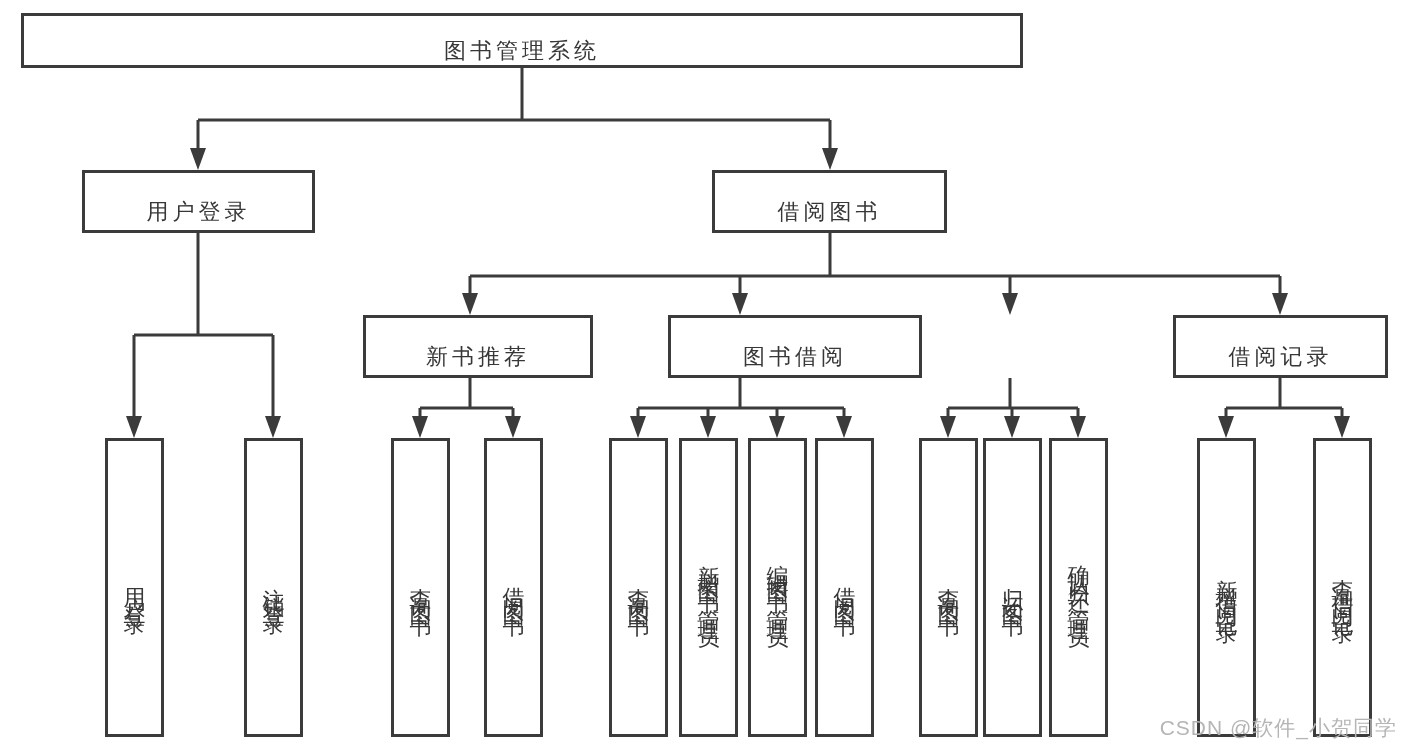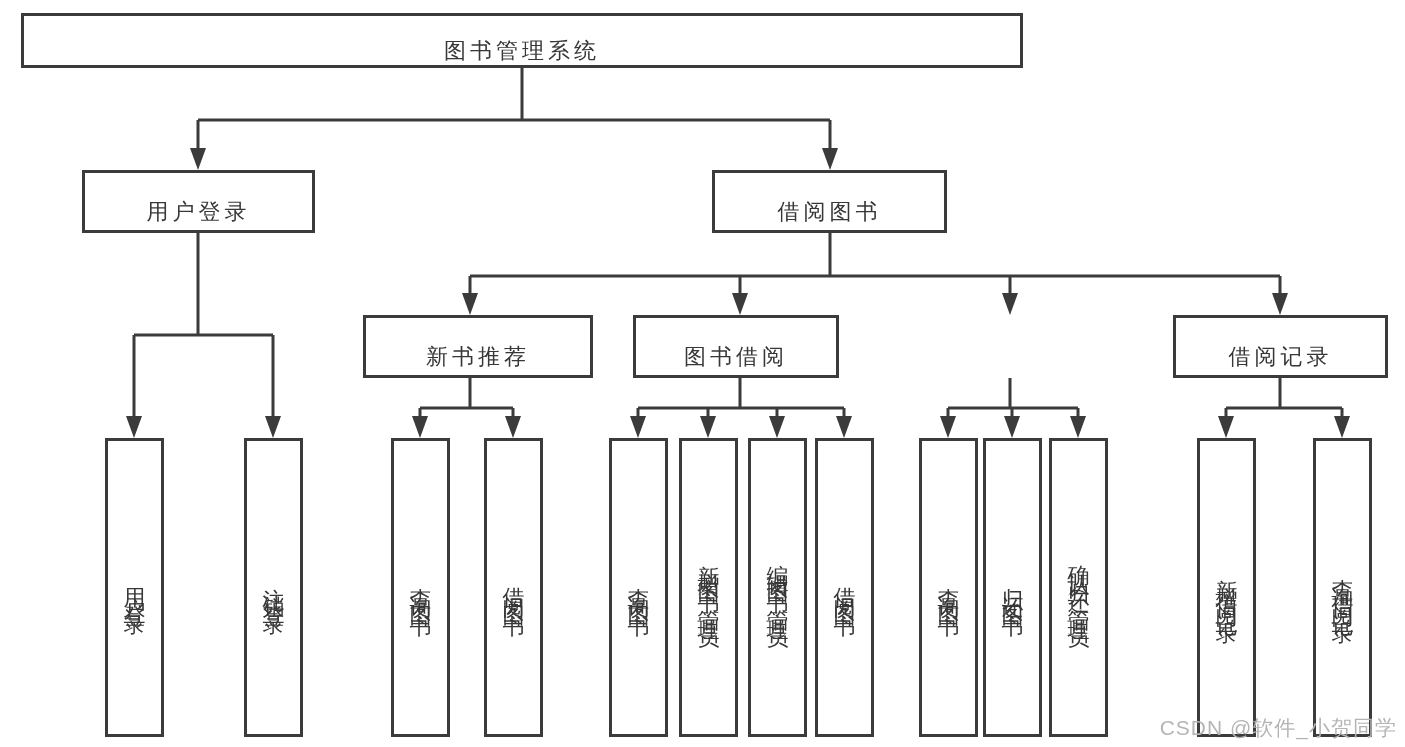--- a/index.html
+++ b/index.html
@@ -101,21 +101,21 @@
   <div class="node h-node" style="left:82px;top:170px;width:233px;height:63px">
     <span>用户登录</span>
   </div>
   <div class="node h-node" style="left:712px;top:170px;width:235px;height:63px">
     <span>借阅图书</span>
   </div>
 
   <div class="node h-node" style="left:363px;top:315px;width:230px;height:63px">
     <span>新书推荐</span>
   </div>
-  <div class="node h-node" style="left:633px;top:315px;width:206px;height:63px">
+  <div class="node h-node" style="left:668px;top:315px;width:254px;height:63px">
     <span>图书借阅</span>
   </div>
   <div class="node h-node" style="left:1173px;top:315px;width:215px;height:63px">
     <span>借阅记录</span>
   </div>
 
   <div class="node v-node" style="left:105px;top:438px;width:59px;height:299px">
     <span>用户登录</span>
   </div>
   <div class="node v-node" style="left:244px;top:438px;width:59px;height:299px">

